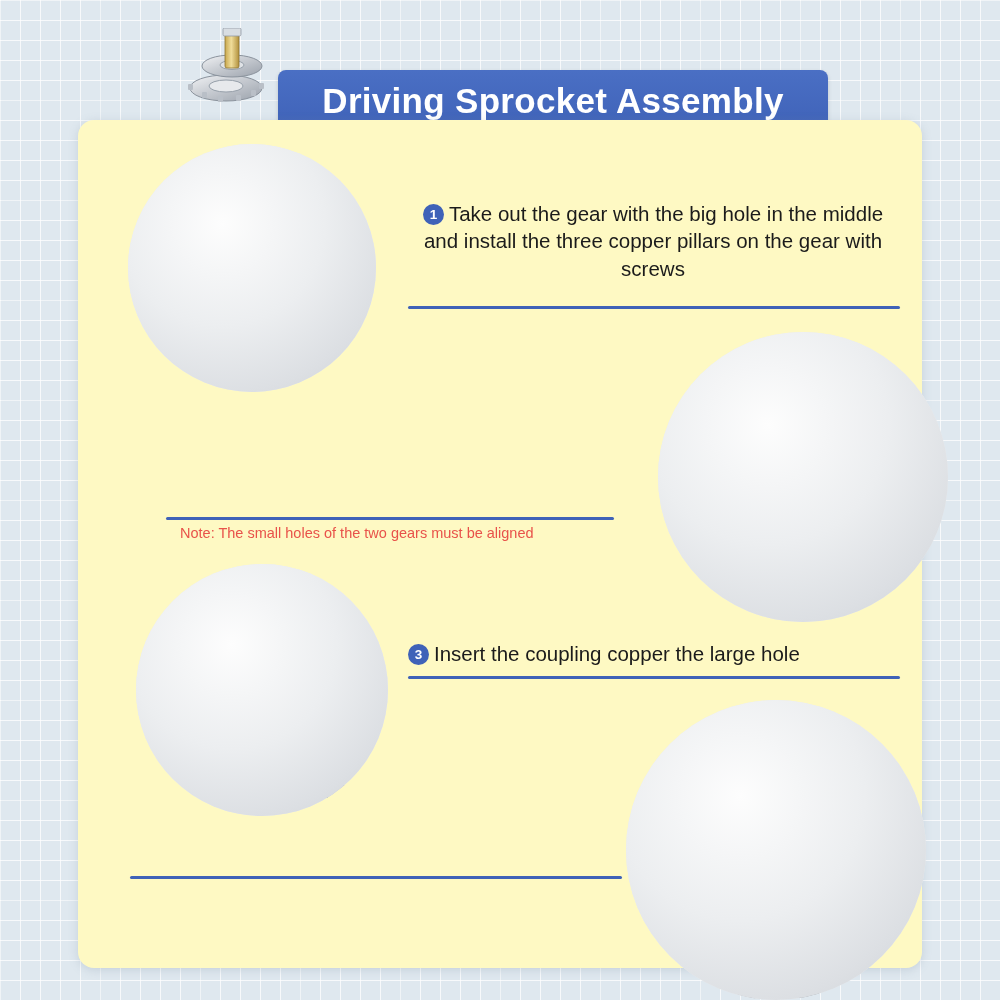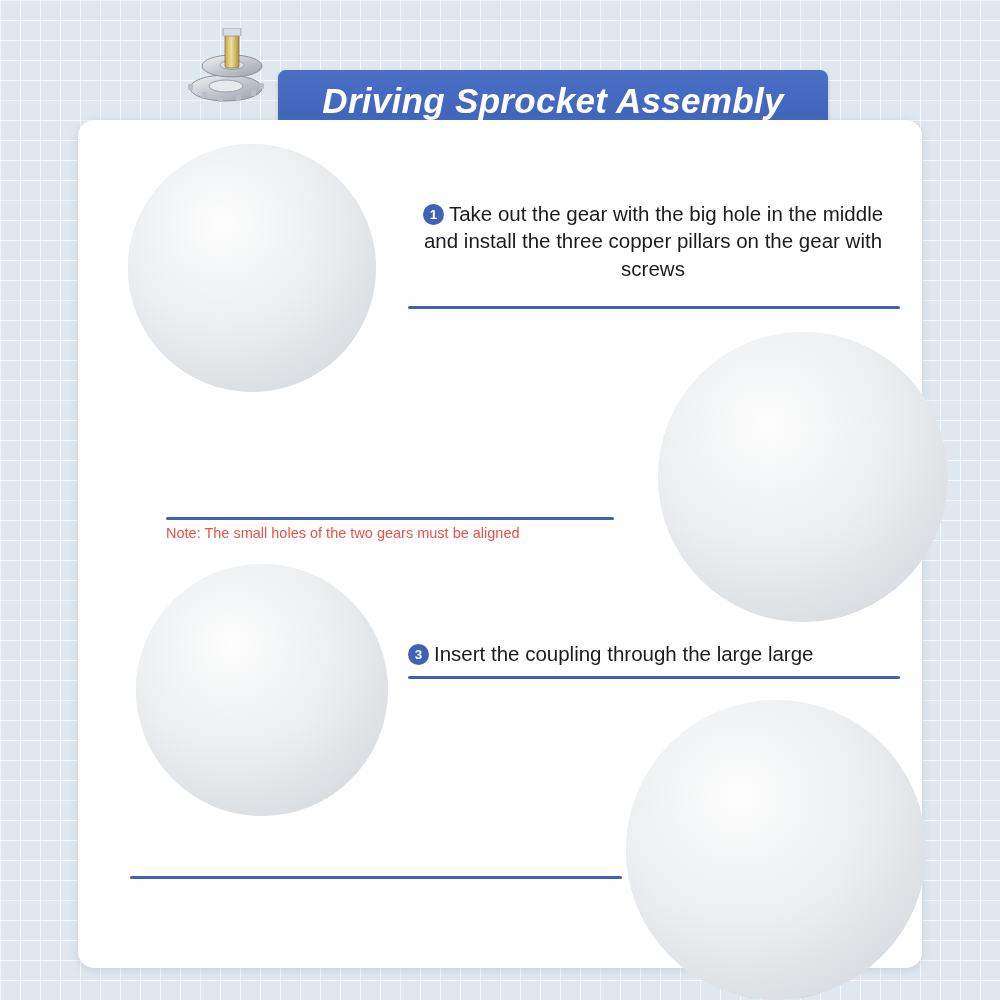--- a/index.html
+++ b/index.html
@@ -48,38 +48,37 @@
     left: 278px;
     top: 34px;
     width: 550px;
     height: 62px;
     background: linear-gradient(180deg, #4a6fc4 0%, #3f62b8 100%);
     border-radius: 8px;
     box-shadow: 0 2px 4px rgba(0,0,0,0.15);
     display: flex;
     align-items: center;
     justify-content: center;
-    font-style: italic;
   }
   .title-text {
     color: #ffffff;
     font-size: 35px;
     font-weight: bold;
     letter-spacing: 0.3px;
     white-space: nowrap;
   }
 
   
   .card {
     position: absolute;
     left: 78px;
     top: 120px;
     width: 844px;
     height: 848px;
-    background: #ffffff;
+    background: #fef9c3;
     border-radius: 16px;
     box-shadow: 0 2px 10px rgba(120,140,160,0.25);
   }
 
   
   .photo {
     position: absolute;
     border-radius: 50%;
     overflow: hidden;
     background: #e9ebee;
@@ -116,20 +115,21 @@
   .rule {
     position: absolute;
     height: 3px;
     background: #3f62b8;
     border-radius: 2px;
   }
   .note {
     position: absolute;
     color: #e8524a;
     font-size: 14.5px;
+    margin-left: 14px;
   }
 
   
   svg { display: block; }
 </style>
 </head>
 <body>
 
 <div class="bg-grid"></div>
 
@@ -407,21 +407,21 @@
       </g>
 
       <g transform="rotate(38 170 212)">
         <rect x="146" y="196" width="90" height="20" rx="4" fill="url(#tool3)" stroke="#838b93" stroke-width="1"></rect>
         <rect x="140" y="199" width="12" height="14" rx="2" fill="#c9ced4" stroke="#838b93" stroke-width="1"></rect>
       </g>
     </svg>
   </div>
 
   <div class="step-text" style="left:330px; top:520px; width:500px;">
-    <span class="step-num">3</span><span>Insert the coupling through the large large</span>
+    <span class="step-num">3</span><span>Insert the coupling copper the large hole</span>
   </div>
   <div class="rule" style="left:330px; top:556px; width:492px;"></div>
 
   <div class="photo" style="left:548px; top:580px; width:300px; height:300px;">
     <div class="ph-bg"></div>
     <svg width="300" height="300" viewBox="0 0 300 300">
       <defs>
         <linearGradient id="m4" x1="0.15" y1="0" x2="0.85" y2="1">
           <stop offset="0%" stop-color="#fafbfc"></stop>
           <stop offset="40%" stop-color="#dde1e5"></stop>

